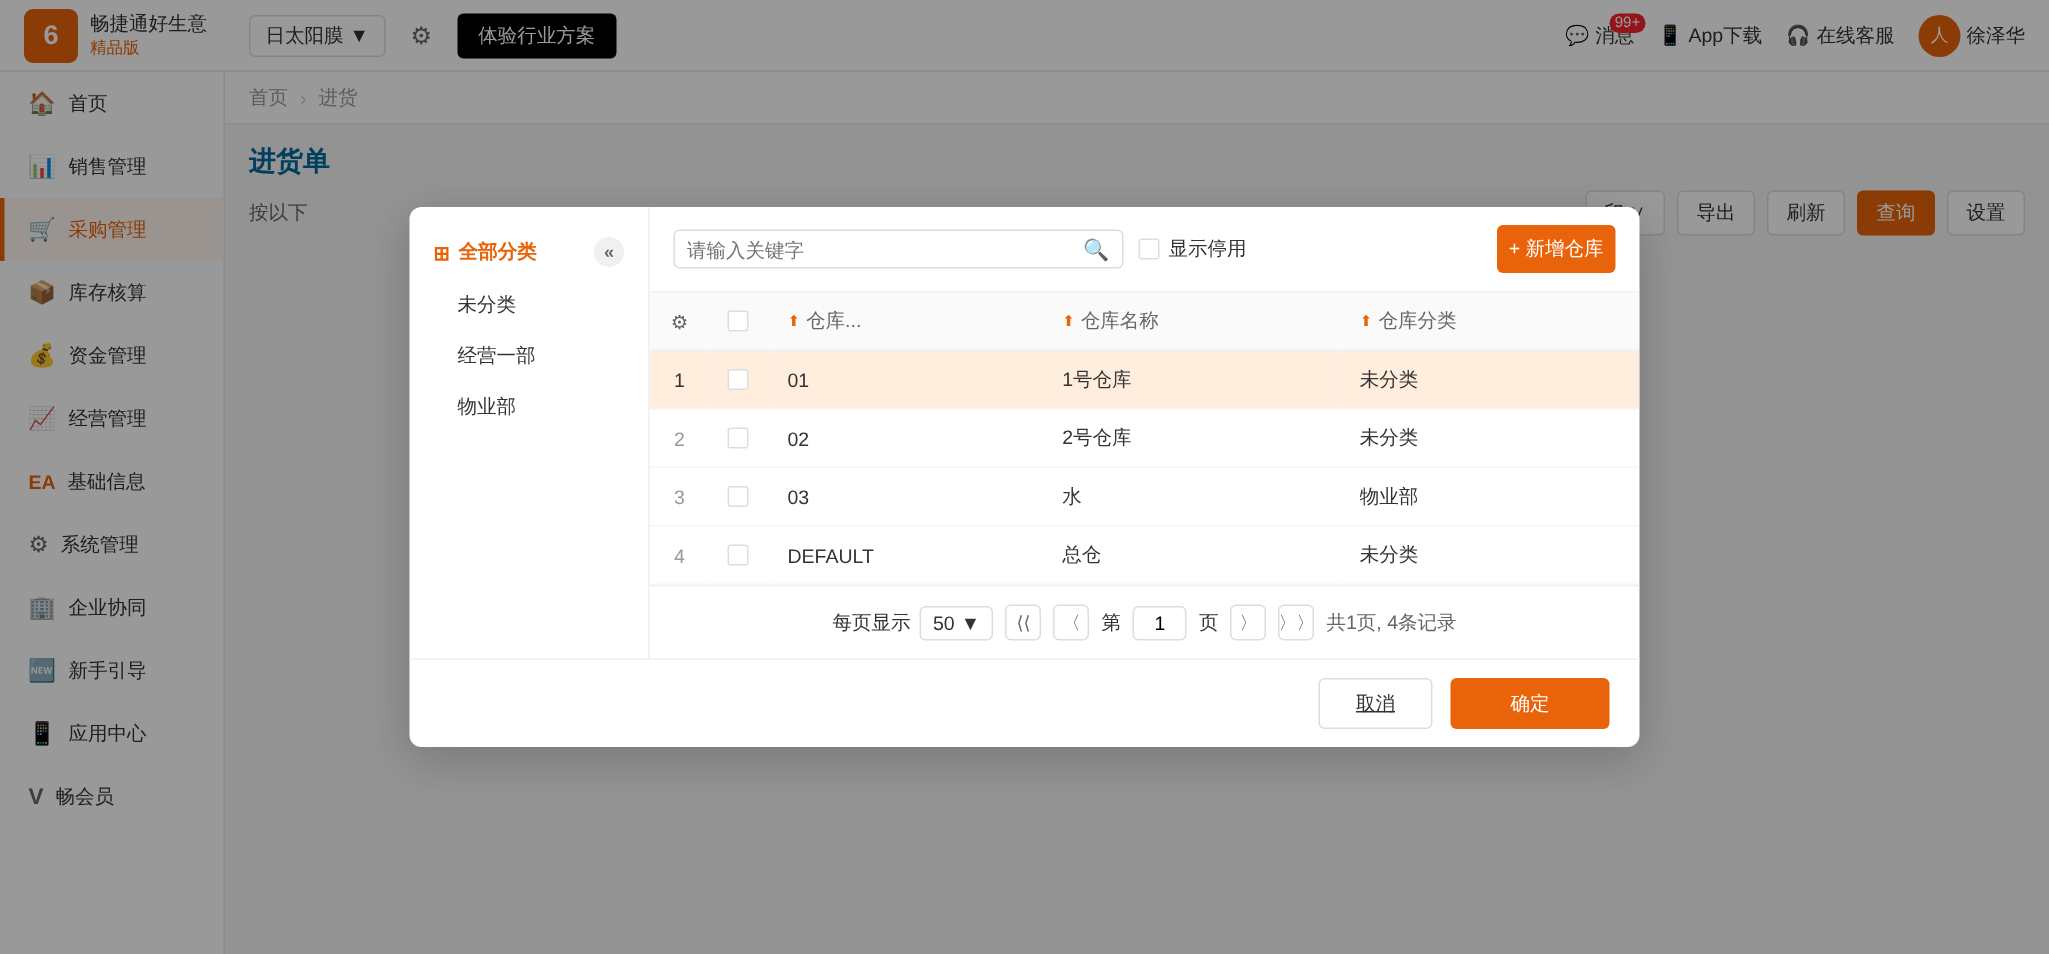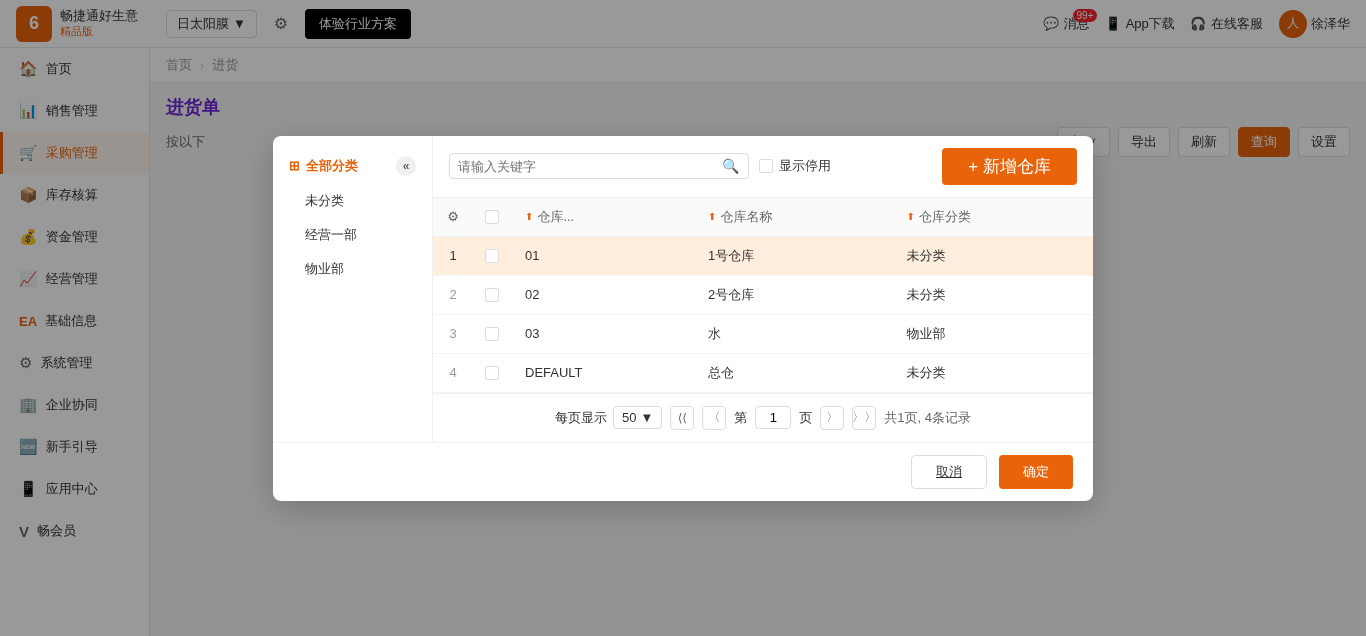--- a/index.html
+++ b/index.html
@@ -183,22 +183,22 @@
     .show-disabled {
       display: flex; align-items: center; gap: 6px;
       font-size: 13px; color: #333; cursor: pointer;
     }
     .checkbox-empty {
       width: 14px; height: 14px; border: 1px solid #ddd;
       border-radius: 2px; background: #fff;
     }
     .add-btn {
       background: #e8630a; color: white; border: none;
-      border-radius: 4px; padding: 7px 26px;
-      cursor: pointer; font-size: 17px; margin-left: auto;
+      border-radius: 4px; padding: 7px 8px;
+      cursor: pointer; font-size: 13px; margin-left: auto;
       display: flex; align-items: center; gap: 4px;
     }
 
     
     .modal-table { flex: 1; overflow: auto; }
     table { width: 100%; border-collapse: collapse; }
     thead tr { background: #fafafa; }
     th {
       padding: 10px 12px; text-align: left;
       font-size: 13px; color: #666; font-weight: normal;
@@ -249,21 +249,21 @@
     .modal-footer {
       padding: 12px 20px;
       display: flex; justify-content: flex-end; gap: 12px;
       border-top: 1px solid #f0f0f0;
     }
     .cancel-btn {
       padding: 7px 24px; border: 1px solid #ddd; border-radius: 4px;
       background: #fff; color: #333; cursor: pointer; font-size: 13px; text-decoration: underline;
     }
     .confirm-btn {
-      padding: 7px 24px; border: none; border-radius: 4px;
+      padding: 7px 40px; border: none; border-radius: 4px;
       background: #e8630a; color: white; cursor: pointer; font-size: 13px;
     }
 
     
     .bg-content {
       position: relative;
     }
     .bg-btn {
       padding: 5px 12px; border-radius: 4px;
       font-size: 13px; border: 1px solid #ddd;
@@ -371,21 +371,21 @@
   <div class="main-content">
 
     <div class="breadcrumb-bar">
       <span class="breadcrumb-item">首页</span>
       <span class="breadcrumb-sep">›</span>
       <span class="breadcrumb-item">进货</span>
     </div>
 
     <div class="bg-content">
       <div style="padding: 12px 16px;">
-        <div style="font-size:18px;font-weight:bold;color:#6d28d9;margin-bottom:8px;">进货单</div>
+        <div style="font-size:18px;font-weight:bold;color:#0369a1;margin-bottom:8px;">进货单</div>
         <div style="display:flex;align-items:center;gap:8px;font-size:13px;color:#666;">
           <span>按以下</span>
           <div style="margin-left:auto;display:flex;gap:8px;">
             <button class="bg-btn">印 ∨</button>
             <button class="bg-btn">导出</button>
             <button class="bg-btn">刷新</button>
             <button class="bg-btn orange">查询</button>
             <button class="bg-btn">设置</button>
           </div>
         </div>

